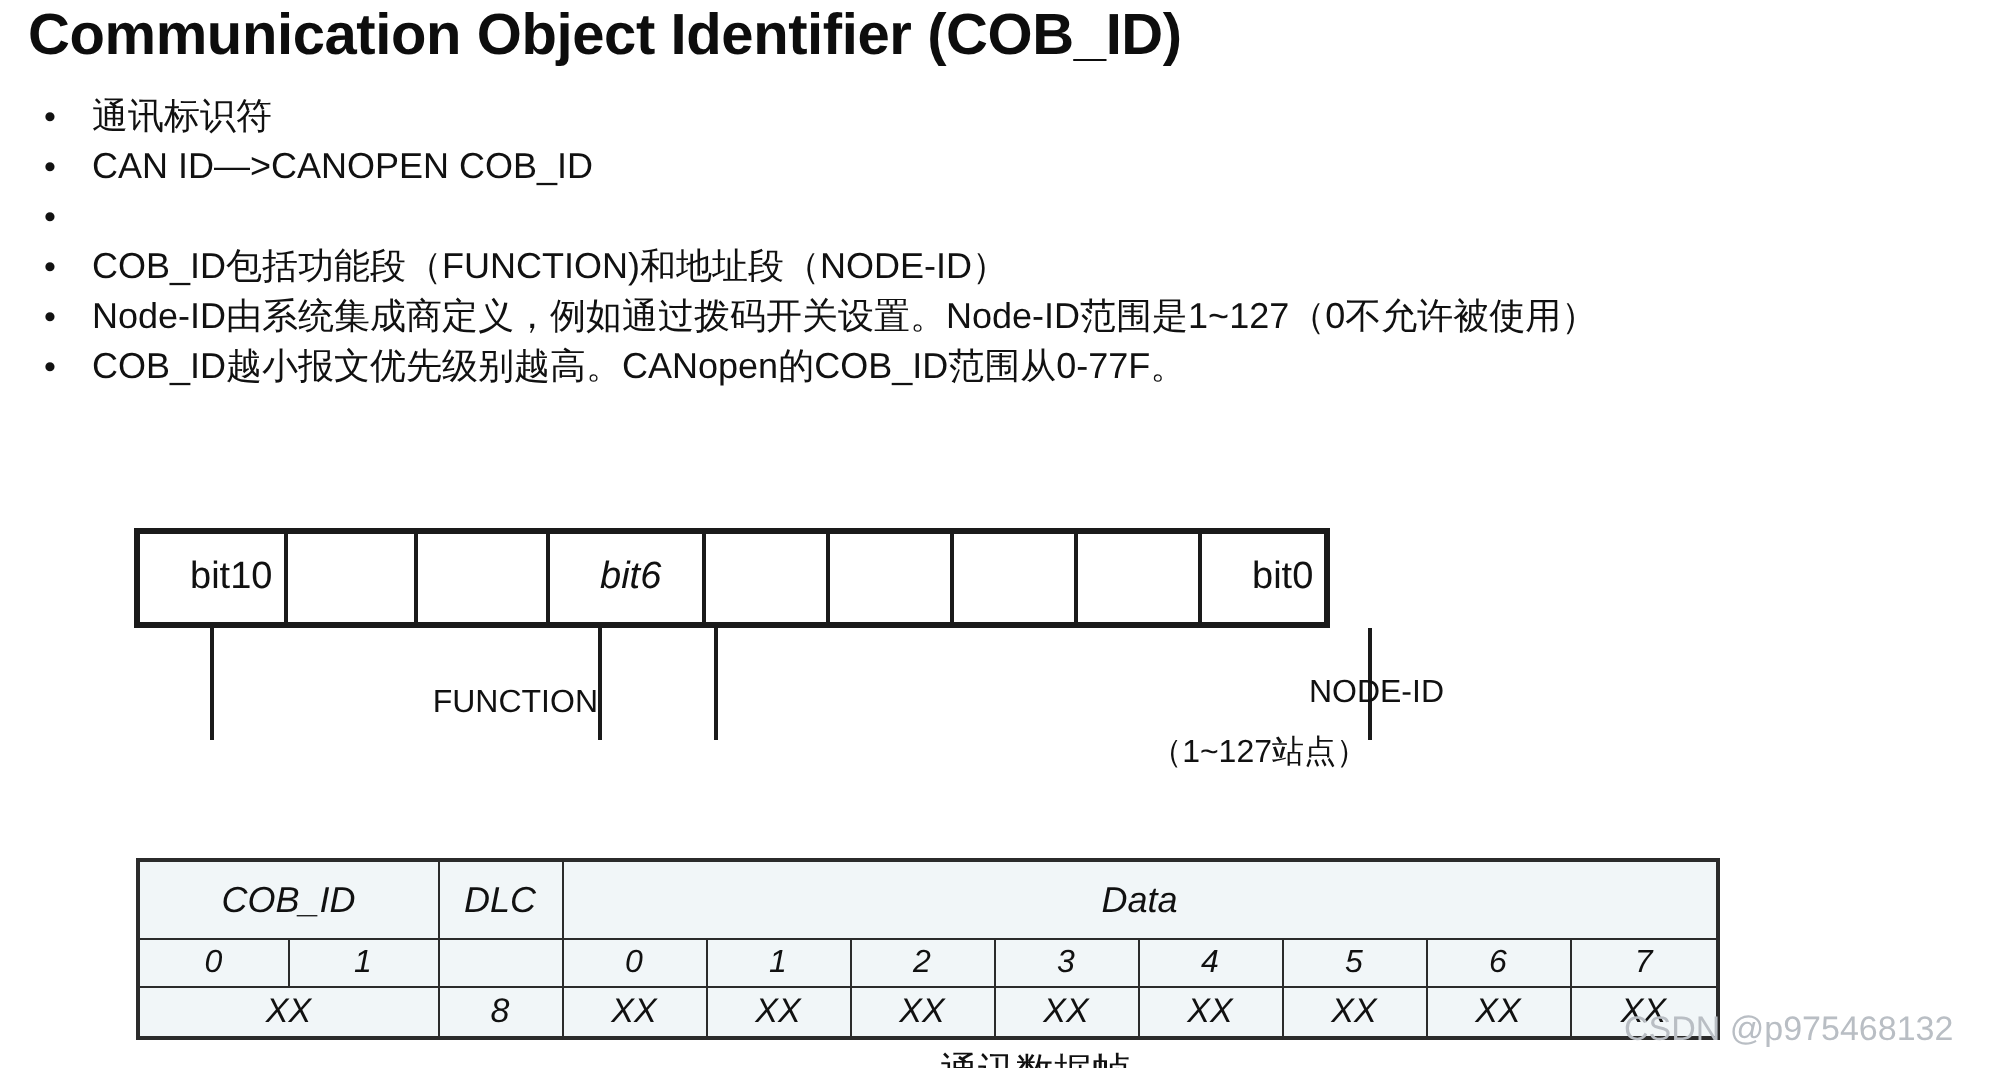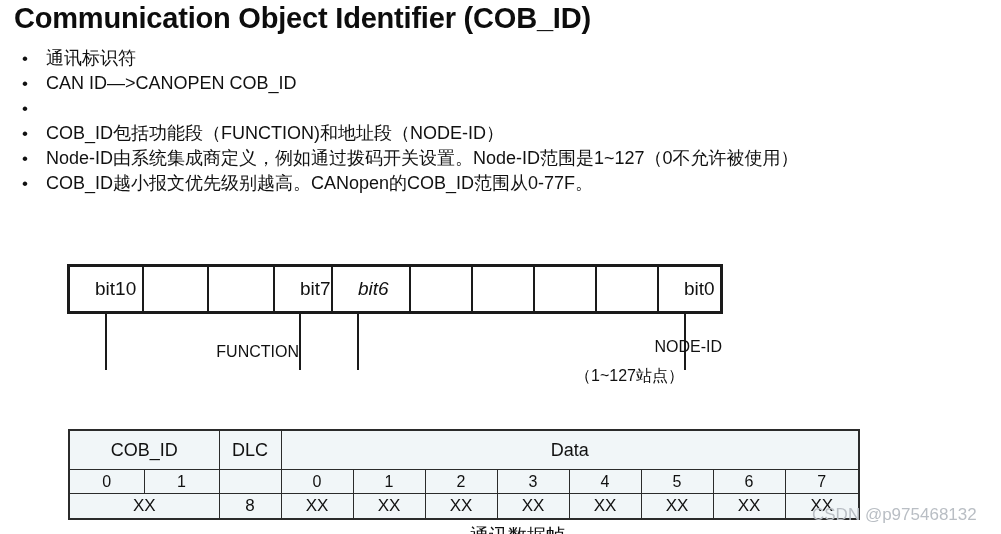--- a/index.html
+++ b/index.html
@@ -105,20 +105,21 @@
 
   
   #frame-table {
     position: absolute;
     left: 68px;
     top: 429px;
     width: 790px;
     border-collapse: collapse;
     background: #f1f6f8;
     table-layout: fixed;
+    font-style: italic;
   }
   #frame-table td {
     border: 1px solid #2b2b2b;
     text-align: center;
     font-size: 17px;
     color: #111111;
     padding: 0;
     background: #f1f6f8;
   }
   #frame-table tr.row-head td { height: 38px; font-size: 18px; }
@@ -181,21 +182,20 @@
     <div class="bullet-row">
       <span class="bullet-mark">•</span>
       <span class="bullet-text">COB_ID越小报文优先级别越高。CANopen的COB_ID范围从0-77F。</span>
     </div>
   </div>
 
 <div id="bit-table">
     <div class="bit-cell" style="width: 74px;">bit10</div>
     <div class="bit-cell" style="width: 65px;"></div>
     <div class="bit-cell" style="width: 66px;"></div>
-    <div class="bit-cell" style="width: 58px;">bit7</div>
     <div class="bit-cell" style="width: 78px; font-style: italic;">bit6</div>
     <div class="bit-cell" style="width: 62px;"></div>
     <div class="bit-cell" style="width: 62px;"></div>
     <div class="bit-cell" style="width: 62px;"></div>
     <div class="bit-cell" style="width: 62px;"></div>
     <div class="bit-cell" style="width: 61px;">bit0</div>
   </div>
 
 <div id="bit-brace">
   <div class="tick" style="left:38px;"></div>

